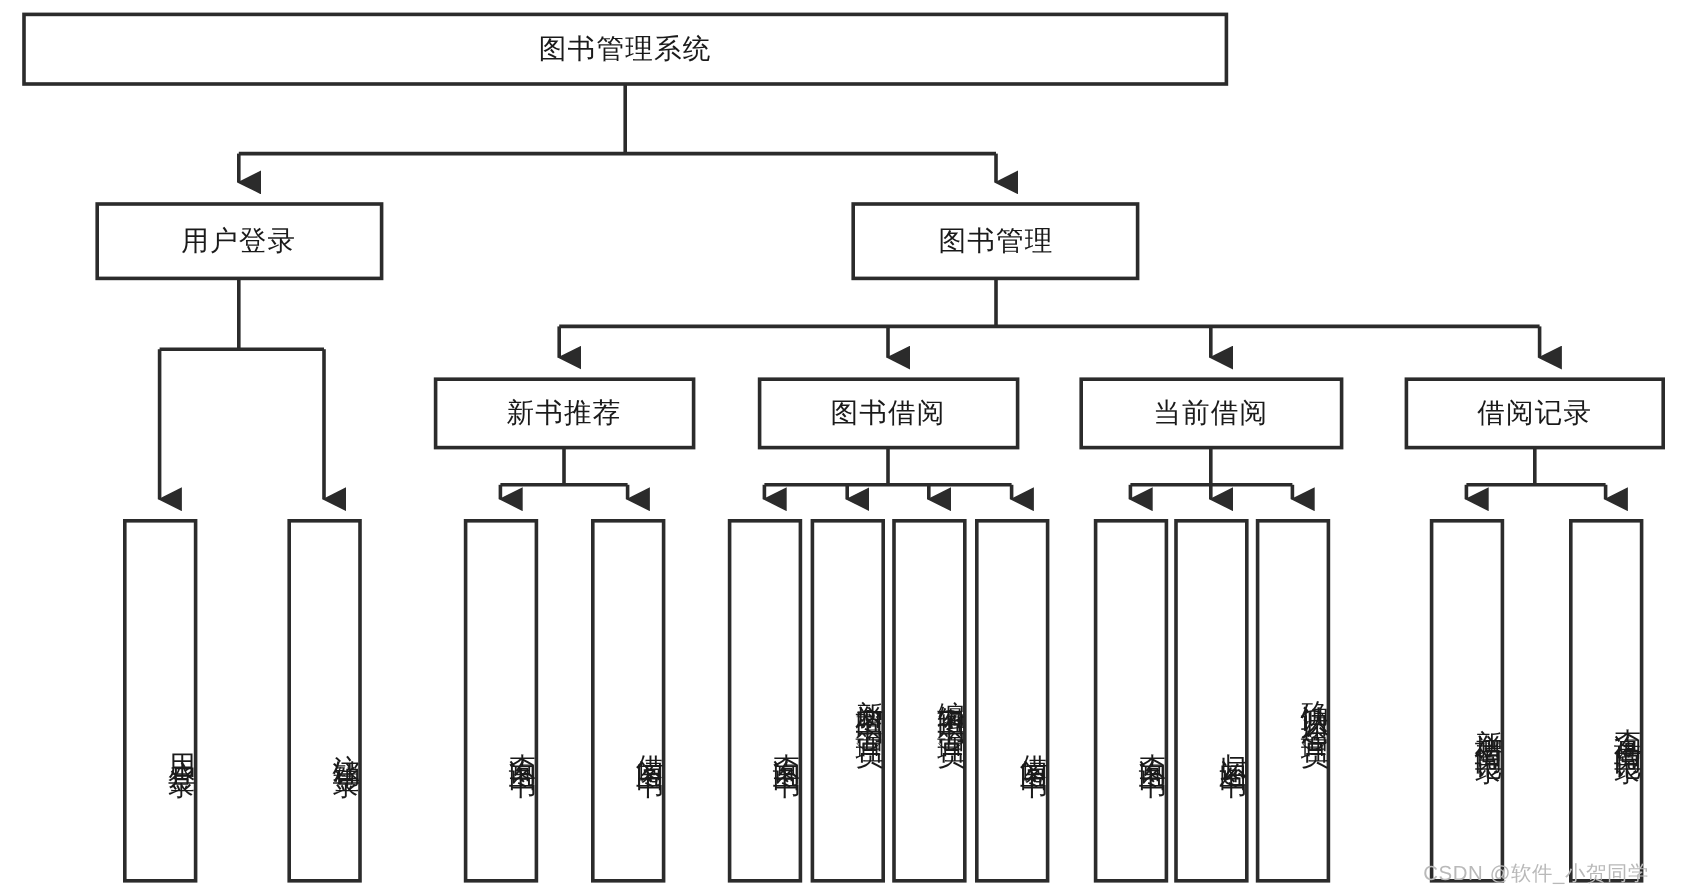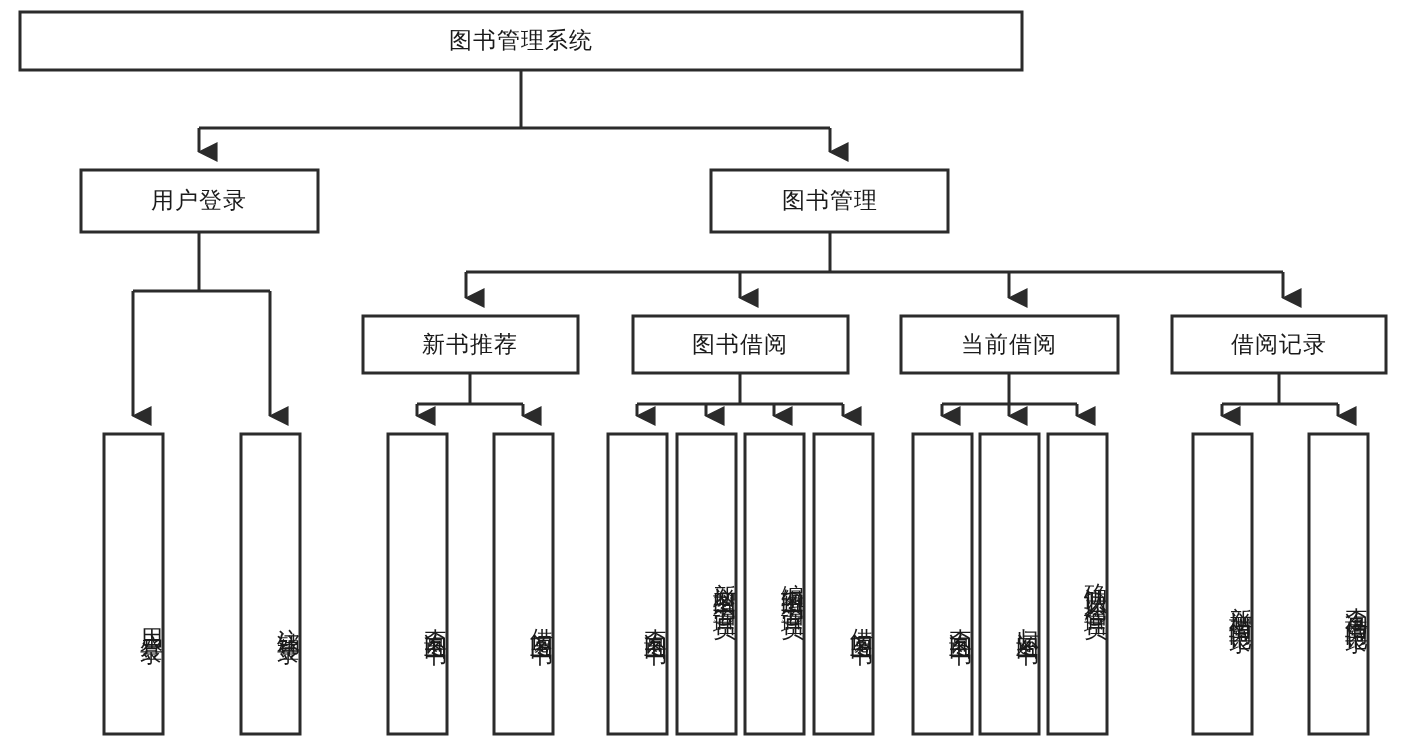--- a/index.html
+++ b/index.html
@@ -193,14 +193,15 @@
   <div class="vlabel" style="left:745px; top:441px; width:59px; height:293px;">编辑图书（管理员）</div>
   <div class="vlabel" style="left:814px; top:506px; width:59px; height:228px;">借阅图书</div>
 
   <div class="vlabel" style="left:913px; top:506px; width:59px; height:228px;">查询图书</div>
   <div class="vlabel" style="left:980px; top:506px; width:59px; height:228px;">归还图书</div>
   <div class="vlabel" style="left:1048px; top:441px; width:59px; height:293px;">确认归还（管理员）</div>
 
   <div class="vlabel" style="left:1193px; top:473px; width:59px; height:261px;">新增借阅记录</div>
   <div class="vlabel" style="left:1309px; top:473px; width:59px; height:261px;">查询借阅记录</div>
 
+  <div class="watermark">CSDN @软件_小贺同学</div>
 
 </div>
 
 </body></html>

